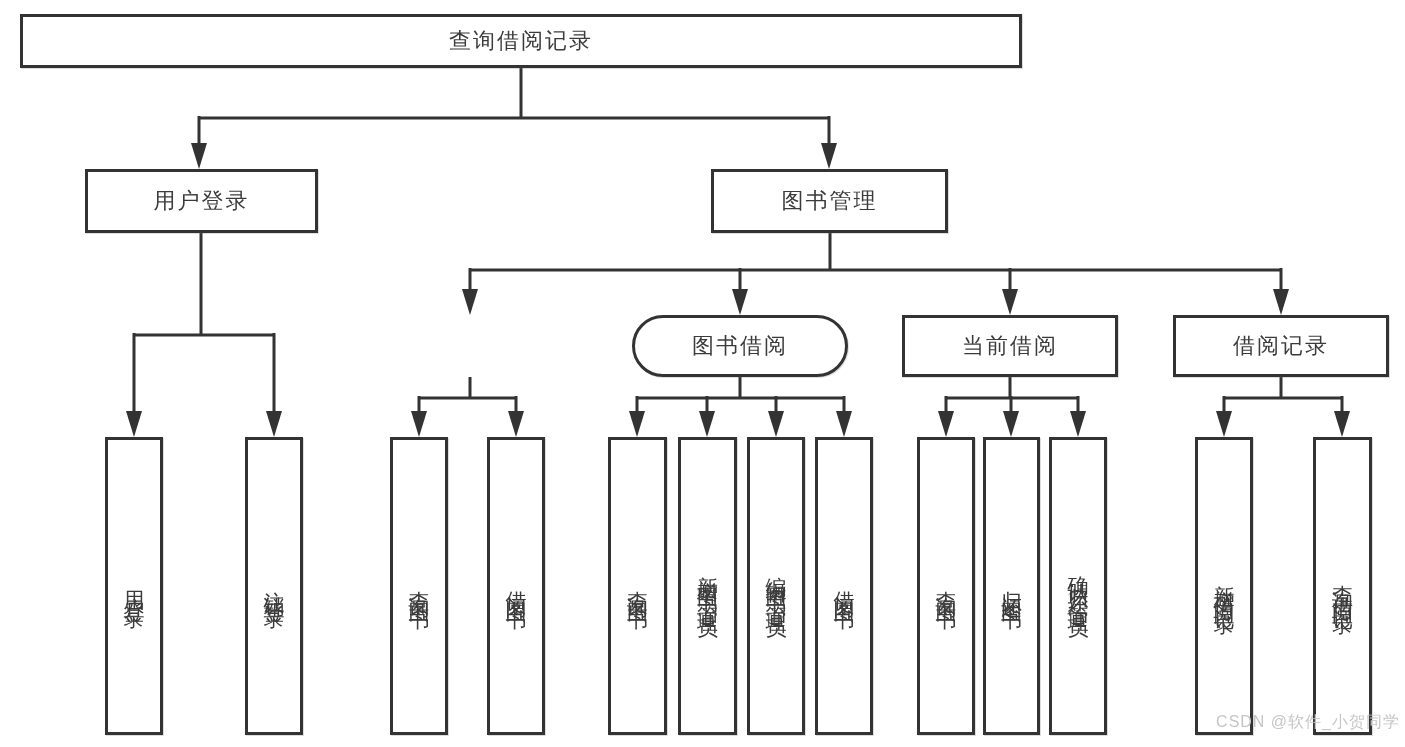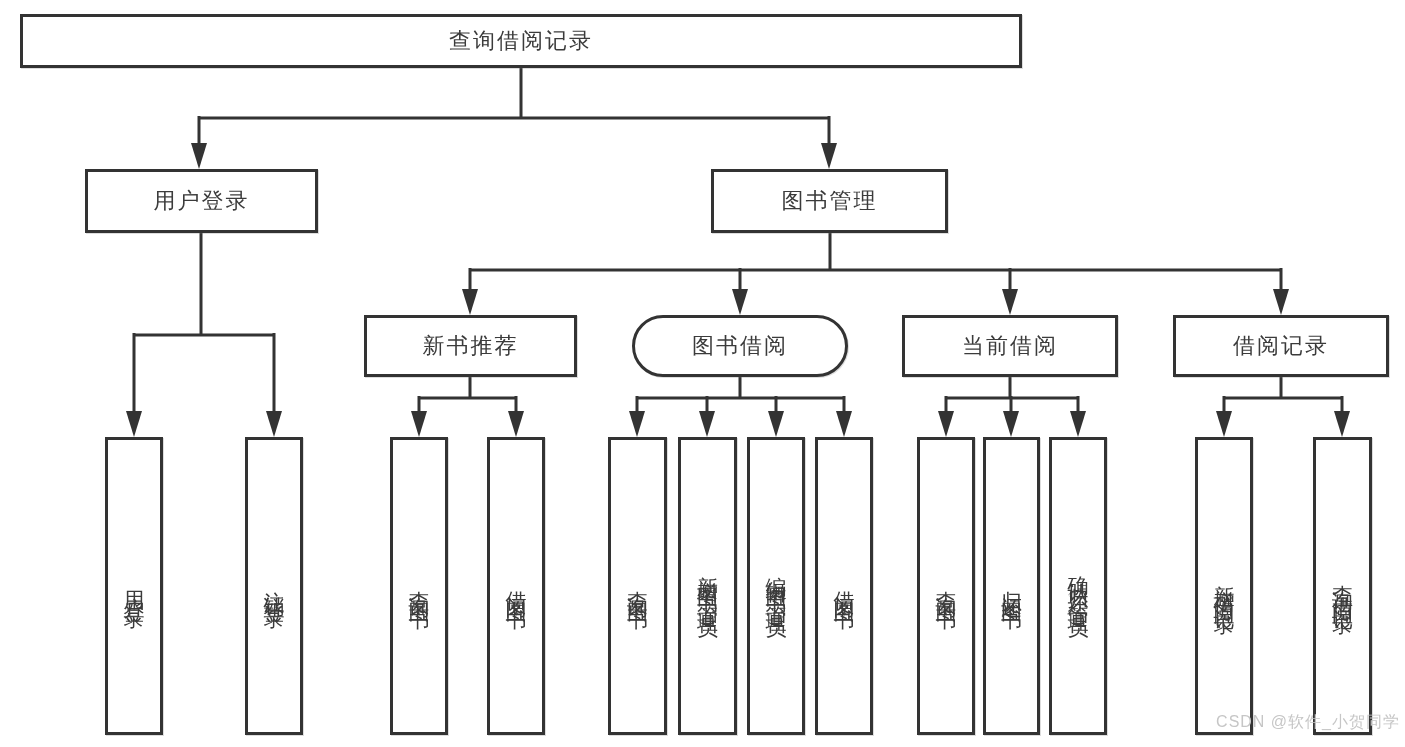--- a/index.html
+++ b/index.html
@@ -99,23 +99,20 @@
     <span class="hlabel">查询借阅记录</span>
   </div>
 
   <div class="box n-user">
     <span class="hlabel">用户登录</span>
   </div>
   <div class="box n-book">
     <span class="hlabel">图书管理</span>
   </div>
 
-  <div class="box n-newrec">
-    <span class="hlabel">新书推荐</span>
-  </div>
   <div class="box n-bborrow">
     <span class="hlabel">图书借阅</span>
   </div>
   <div class="box n-records">
     <span class="hlabel">借阅记录</span>
   </div>
   <div class="box n-current">
     <span class="hlabel">当前借阅</span>
   </div>
 

